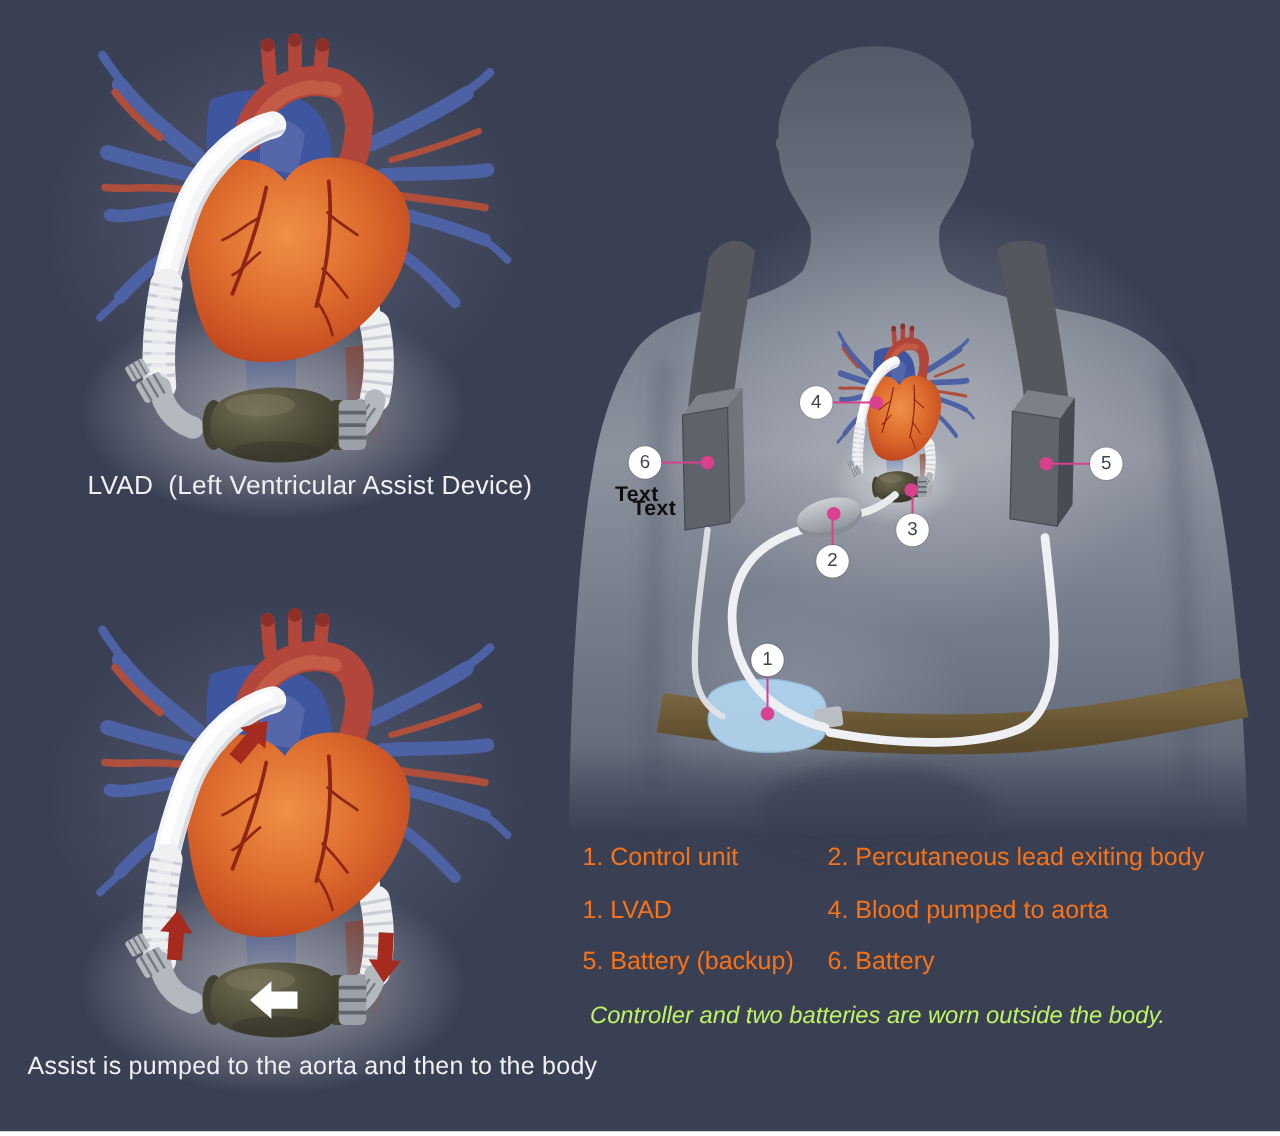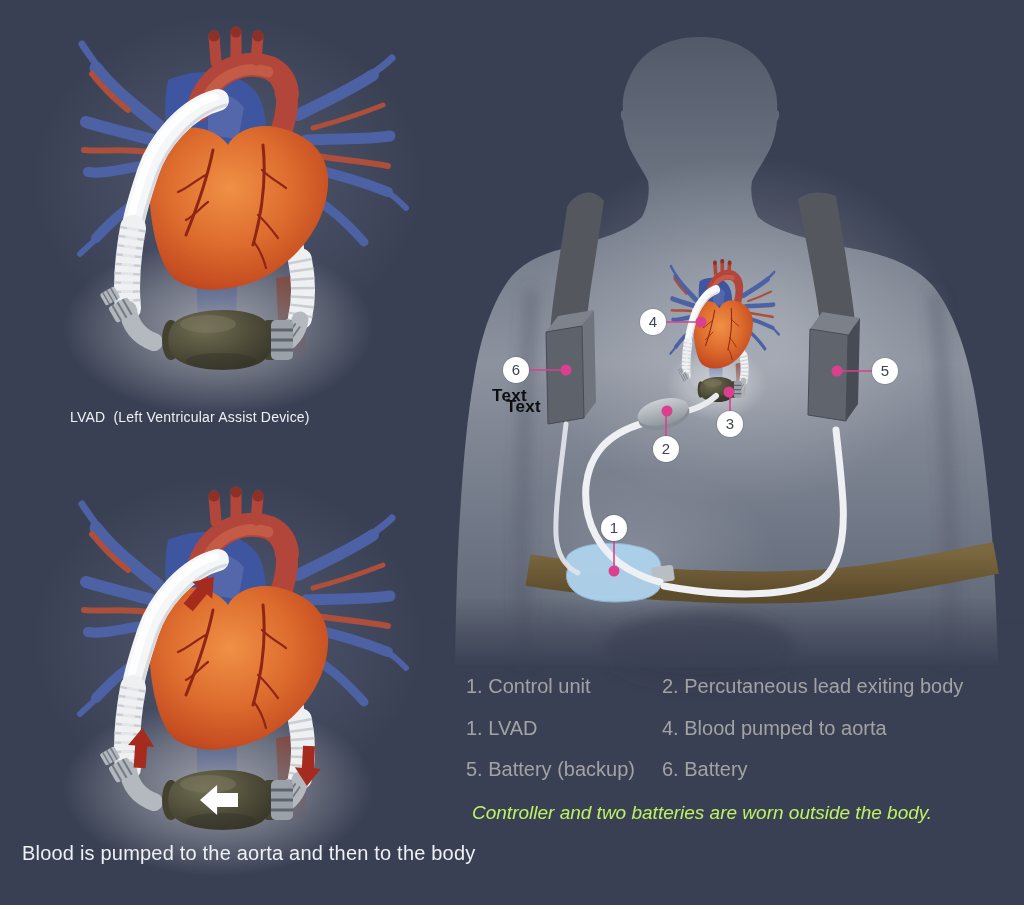--- a/index.html
+++ b/index.html
@@ -5,23 +5,23 @@
   * { margin:0; padding:0; box-sizing:border-box; }
   html,body { background:#2c3140; }
   .stage {
     position:relative; width:1024px; height:909px; overflow:hidden;
     background:#3a4054; font-family:"Liberation Sans", sans-serif;
   }
   .scene { position:absolute; left:0; top:0; }
   .caption {
     position:absolute; color:#eef0f4; white-space:pre; letter-spacing:.2px;
   }
-  .cap-lvad  { left:70px;  top:409px; font-size:14px; }
+  .cap-lvad  { left:70px;  top:377px; font-size:21px; }
   .cap-blood { left:22px;  top:842px; font-size:20px; }
-  .legend-item { position:absolute; color:#a3a3a3; font-size:20px; white-space:pre; }
+  .legend-item { position:absolute; color:#f97316; font-size:20px; white-space:pre; }
   .li-1 { left:466px; top:675px; }
   .li-2 { left:662px; top:675px; }
   .li-3 { left:466px; top:717px; }
   .li-4 { left:662px; top:717px;text-align:right; }
   .li-5 { left:466px; top:758px; }
   .li-6 { left:662px; top:758px; }
   .legend-note {
     position:absolute; left:472px; top:802px; color:#bef264;
     font-size:19px; font-style:italic;
   }
@@ -284,21 +284,21 @@
     <circle cx="614" cy="571" r="5.5"></circle>
     <circle cx="667" cy="411" r="5.5"></circle>
     <circle cx="729" cy="392" r="5.5"></circle>
     <circle cx="701" cy="322" r="5.5"></circle>
     <circle cx="837" cy="371" r="5.5"></circle>
     <circle cx="566" cy="370" r="5.5"></circle>
   </g>
 </svg>
 
 <div class="caption cap-lvad">LVAD  (Left Ventricular Assist Device)</div>
-<div class="caption cap-blood">Blood is pumped to the aorta and then to the body</div>
+<div class="caption cap-blood">Assist is pumped to the aorta and then to the body</div>
 
 <div class="placeholder-text ph-1">Text</div>
 <div class="placeholder-text ph-2">Text</div>
 
 <div class="callout co-1">1</div>
 <div class="callout co-2">2</div>
 <div class="callout co-3">3</div>
 <div class="callout co-4">4</div>
 <div class="callout co-5">5</div>
 <div class="callout co-6">6</div>

